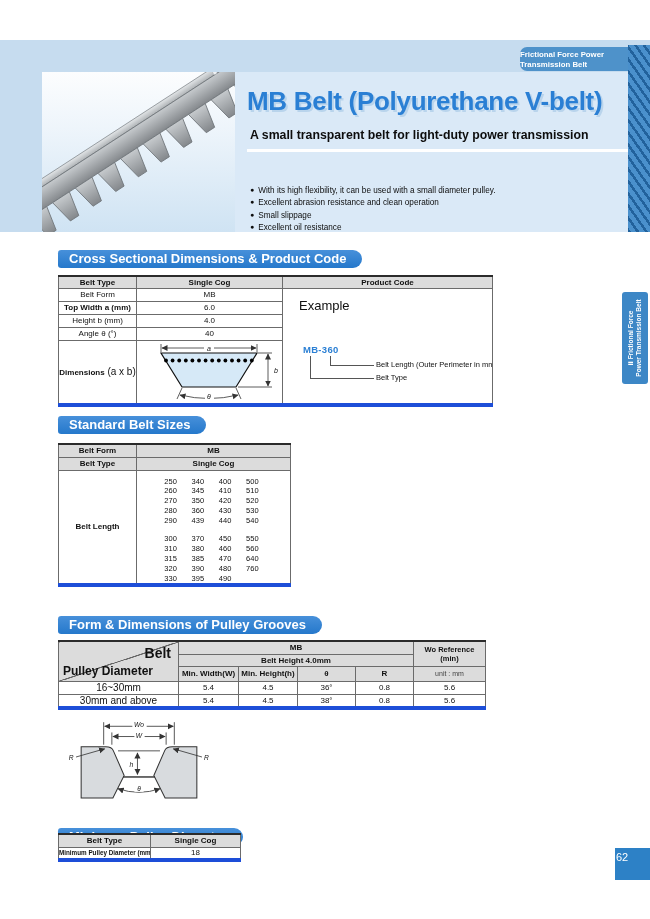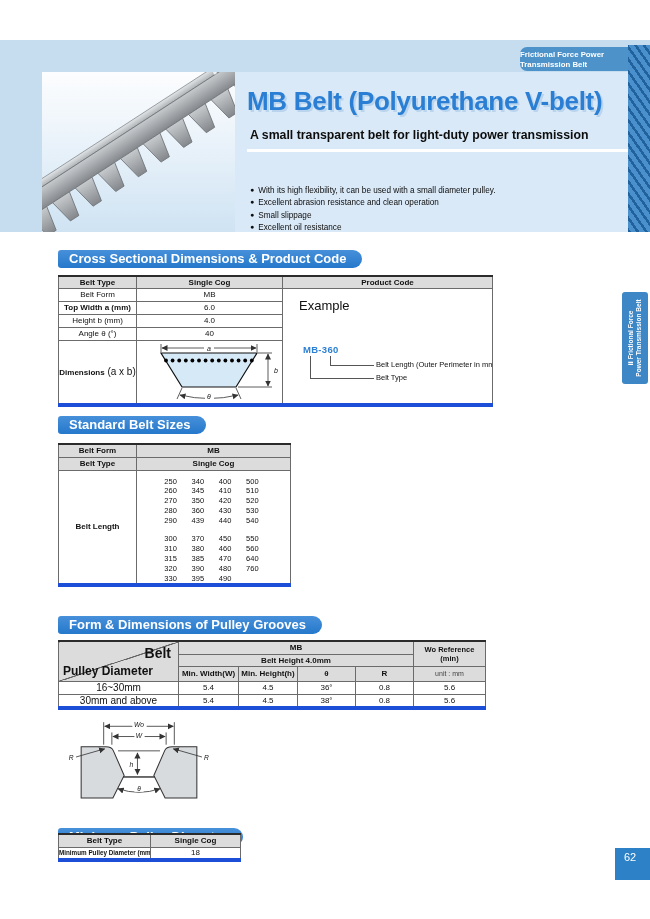--- a/index.html
+++ b/index.html
@@ -23,21 +23,21 @@
   .features{position:absolute;left:250px;top:184px;margin:0;padding:0;list-style:none;
             font-size:8.2px;line-height:11.3px;color:#0d0d0d;}
   .features .dot{font-size:7px;margin-right:4px;vertical-align:1px;}
 
   
   .side-tab{position:absolute;left:622px;top:292px;width:26px;height:92px;background:#3d87c6;border-radius:3px;}
   .side-tab .rot{position:absolute;left:-33px;top:33px;width:92px;height:26px;transform:rotate(-90deg);
                  display:flex;flex-direction:column;justify-content:center;text-align:center;
                  color:#fff;font-size:6.5px;font-weight:bold;line-height:8px;white-space:nowrap;}
   .pagenum{position:absolute;left:615px;top:848px;width:35px;height:32px;background:#2d81c6;color:#fff;
-           font-size:11px;padding:3px 0 0 9px;box-sizing:border-box;}
+           font-size:11px;padding:3px 0 0 1px;box-sizing:border-box;}
 
   
   .pill{position:absolute;height:18px;line-height:18px;padding:0 16px 0 11px;display:inline-block;
         background:linear-gradient(180deg,#4790da 0%,#2578cb 100%);color:#fff;font-size:13px;
         font-weight:bold;border-radius:5px 14px 14px 5px;white-space:nowrap;}
 
   
   table{border-collapse:collapse;position:absolute;table-layout:fixed;background:#fff;}
   table{border-top:2px solid #2b2b2b;border-bottom:4px solid #1d4ed8;}
   td,th{border:1px solid #6b6b6b;font-size:8px;text-align:center;padding:0;color:#111;

